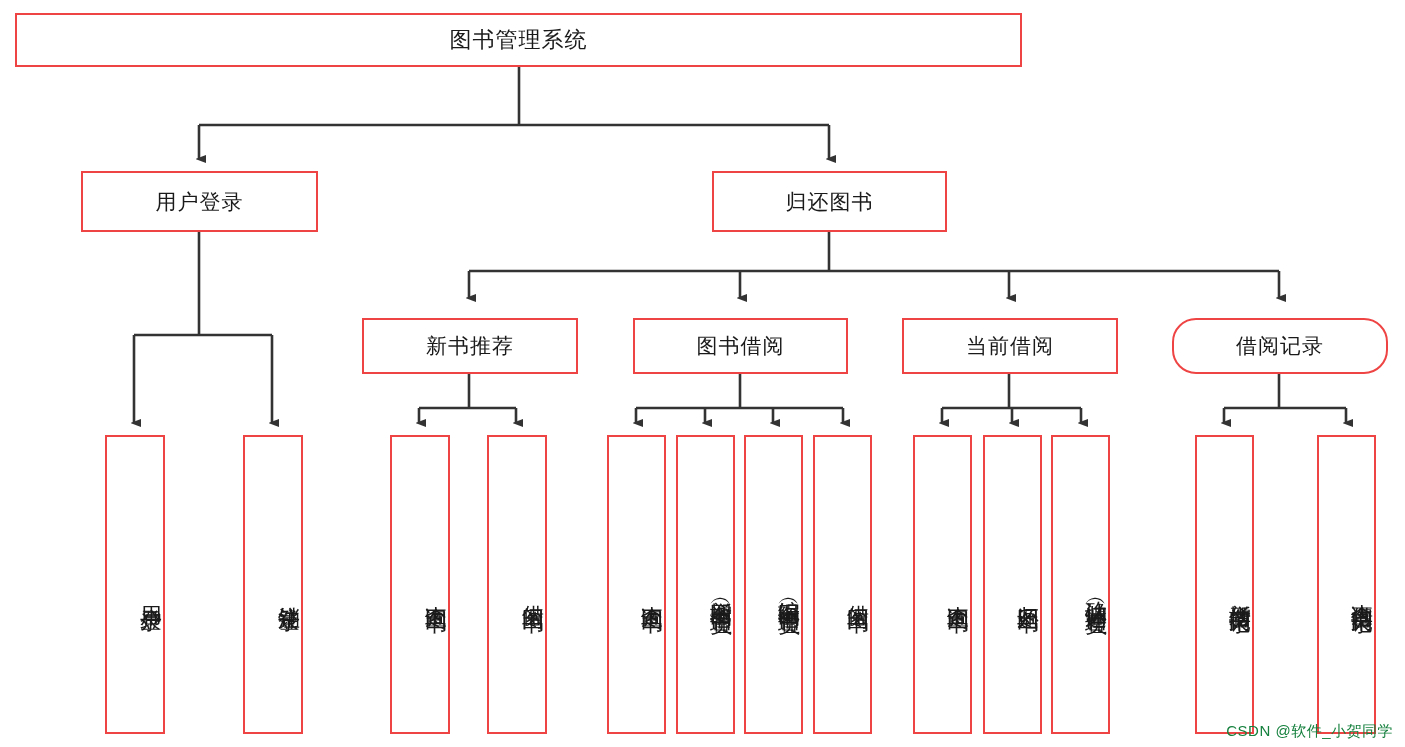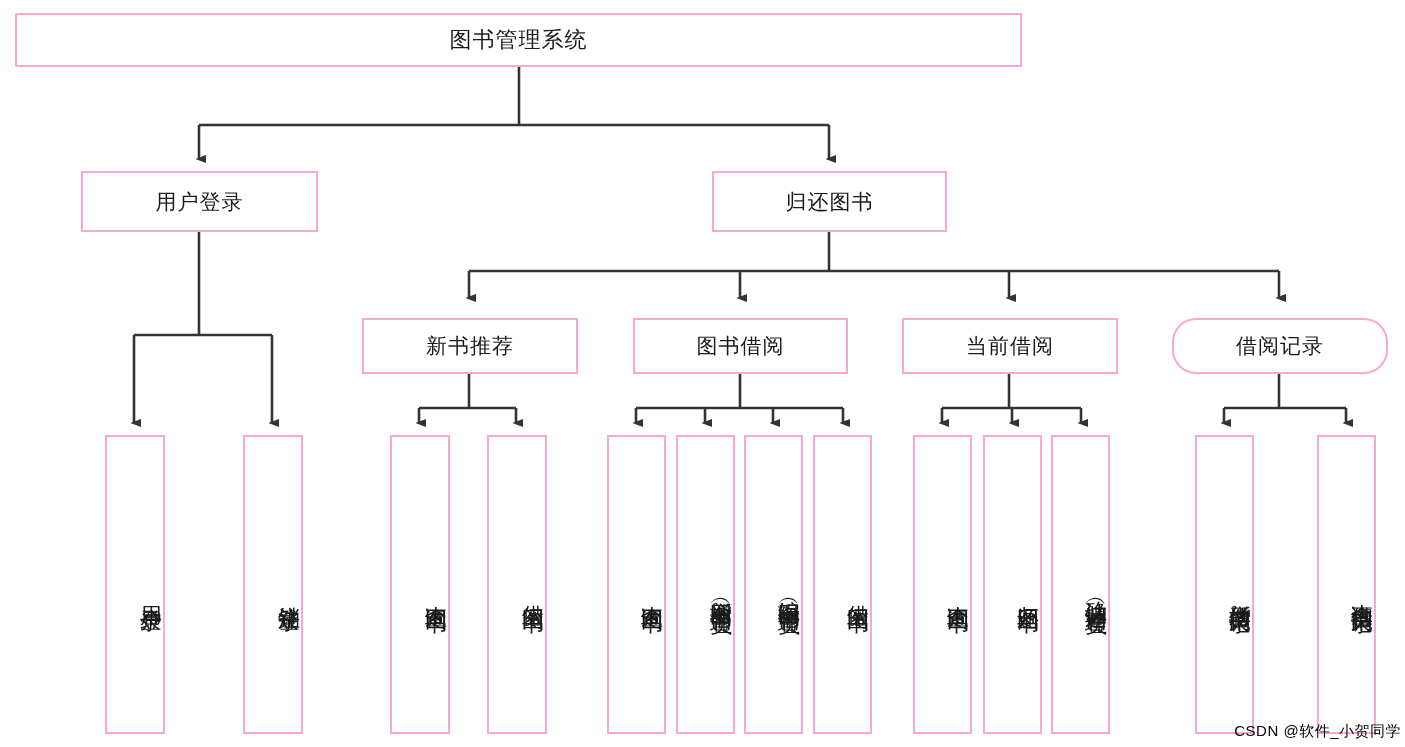--- a/index.html
+++ b/index.html
@@ -19,21 +19,21 @@
     position: absolute;
     left: 0;
     top: 0;
     width: 1405px;
     height: 747px;
     pointer-events: none;
   }
   .node {
     position: absolute;
     box-sizing: border-box;
-    border: 2px solid #f9a8d4;
+    border: 2px solid #ef4444;
     background: #ffffff;
     display: flex;
     align-items: center;
     justify-content: center;
     color: #1a1a1a;
   }
   .node.horiz {
     font-size: 21px;
     letter-spacing: 1px;
     line-height: 1.2;
@@ -51,24 +51,24 @@
     letter-spacing: 2px;
     line-height: 1.05;
   }
   .node.vert span {
     writing-mode: vertical-rl;
     text-orientation: upright;
     display: block;
   }
   #watermark {
     position: absolute;
-    right: 4px;
+    right: 12px;
     bottom: 6px;
     font-size: 15px;
-    color: #000000;
+    color: #15803d;
     letter-spacing: 0.5px;
     white-space: nowrap;
     user-select: none;
   }
 </style>
 </head>
 <body>
 
 <div id="canvas">
 

